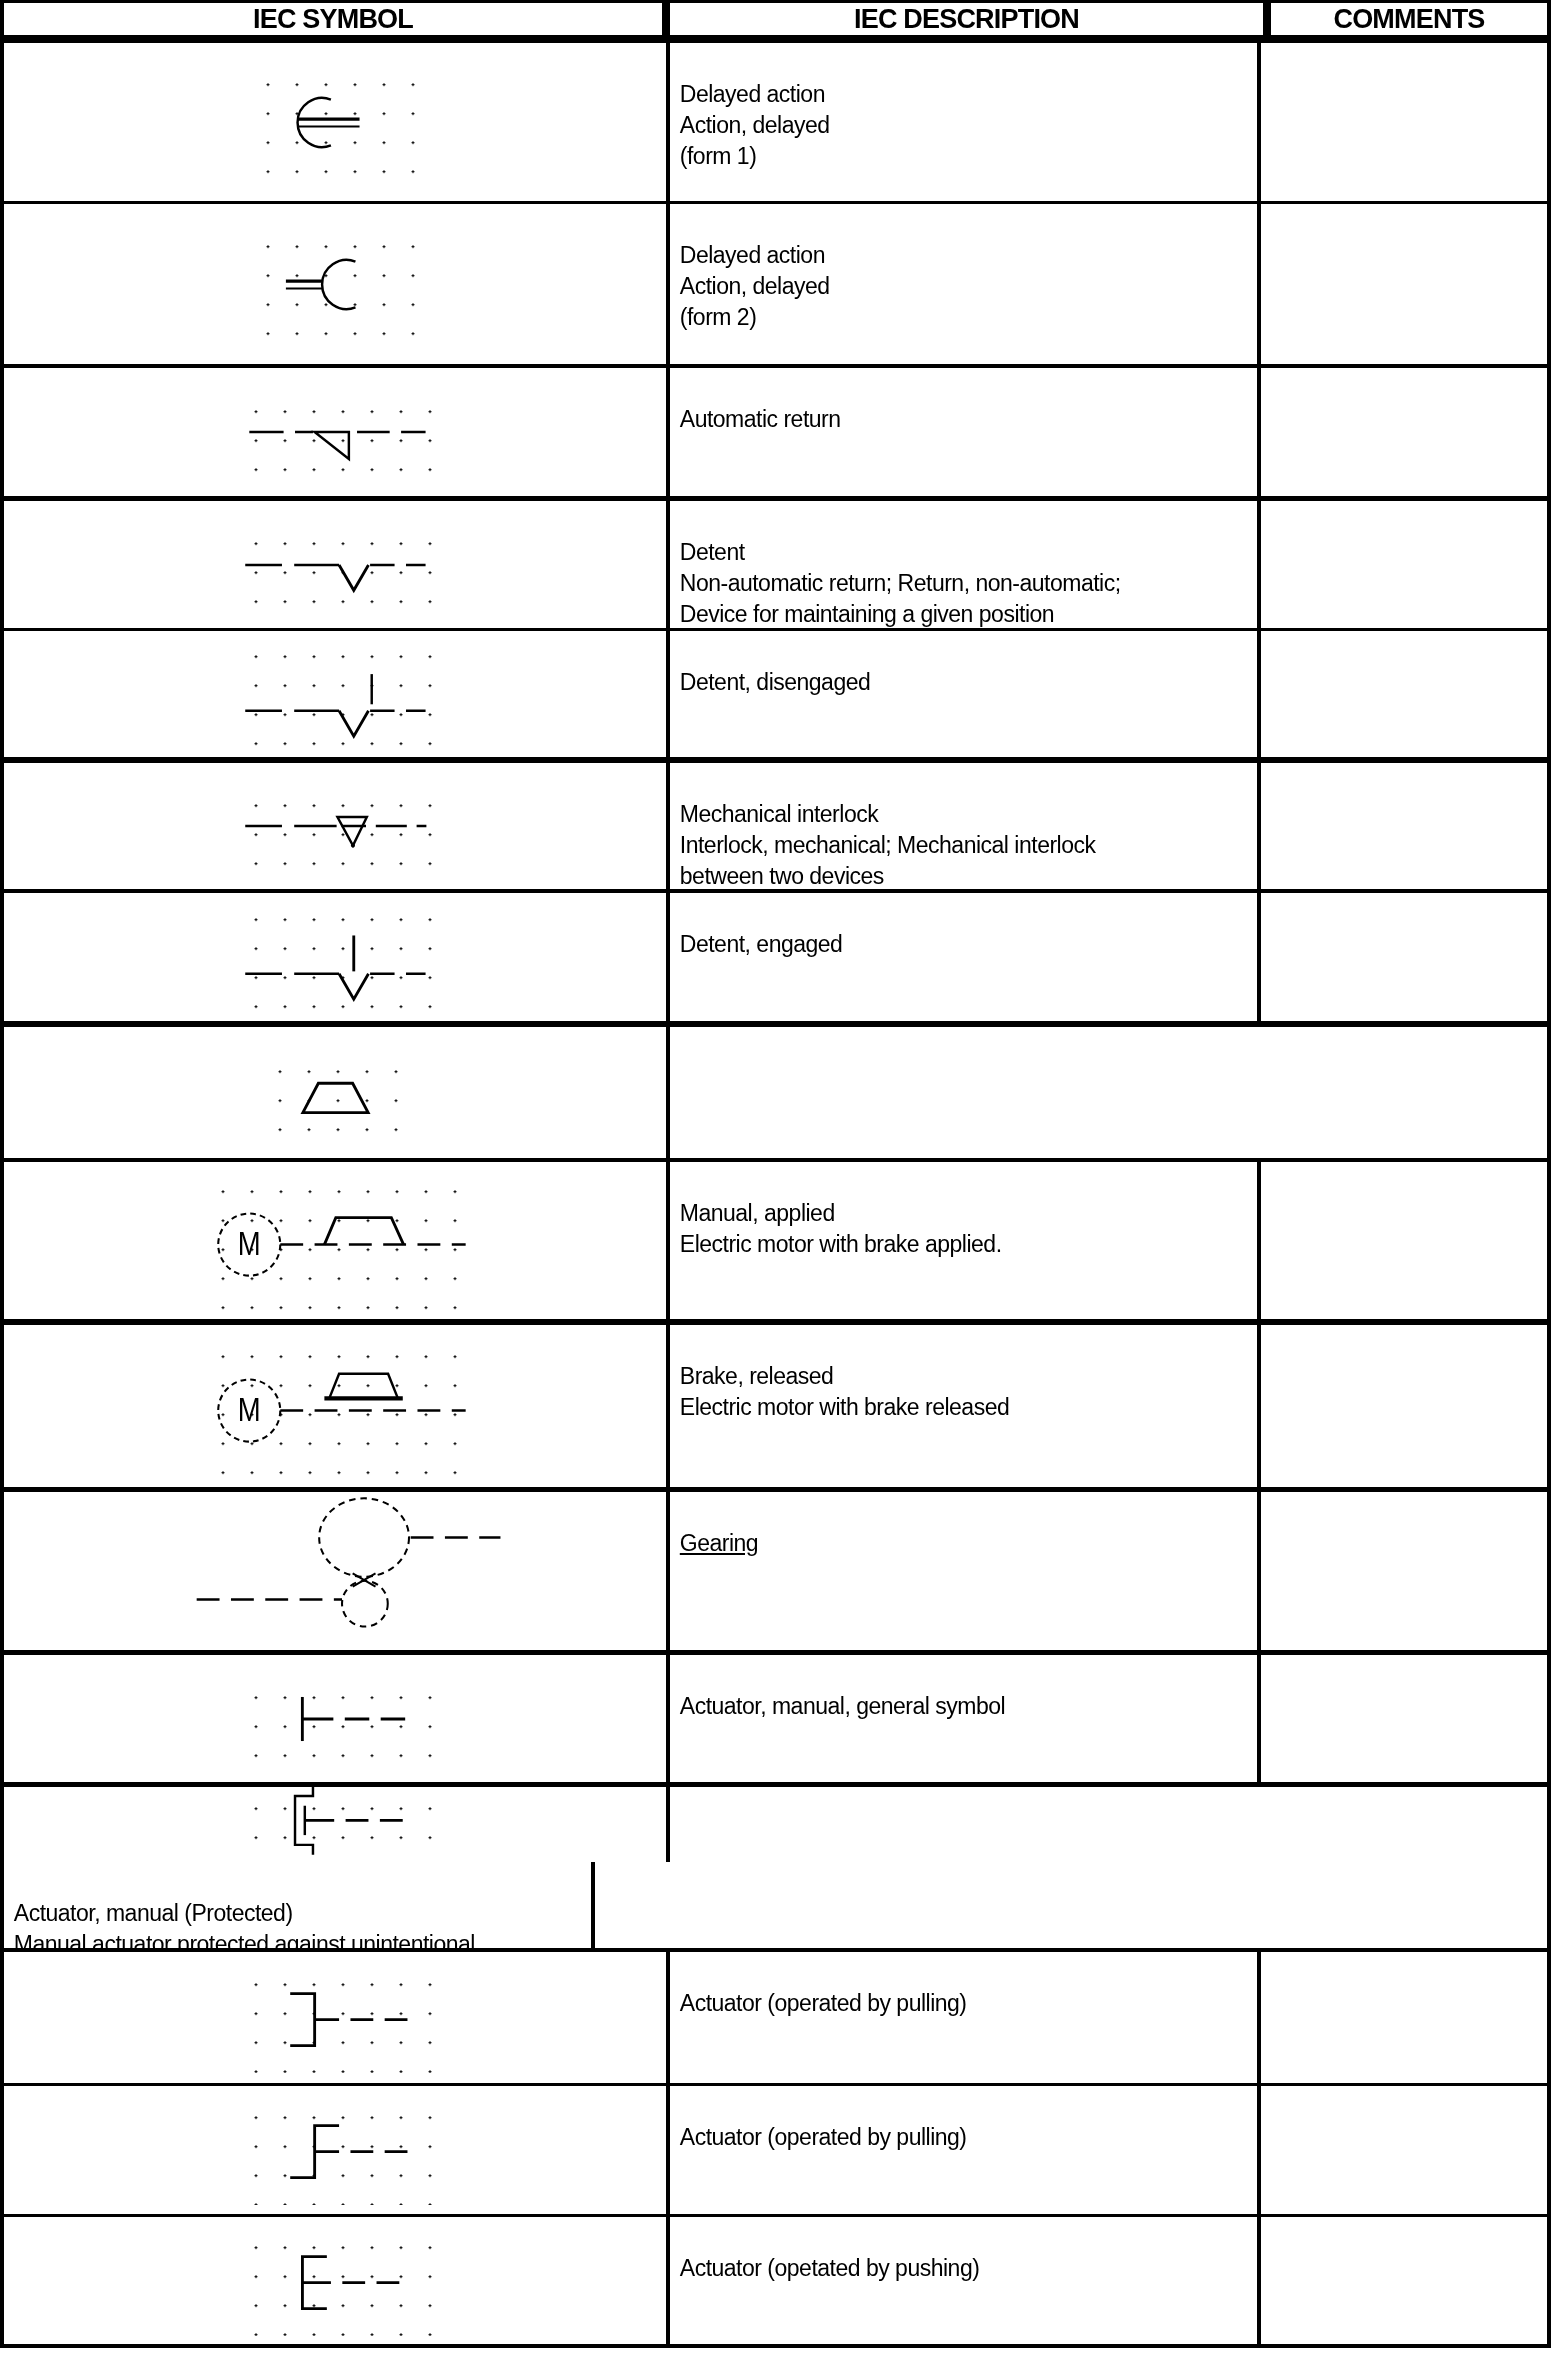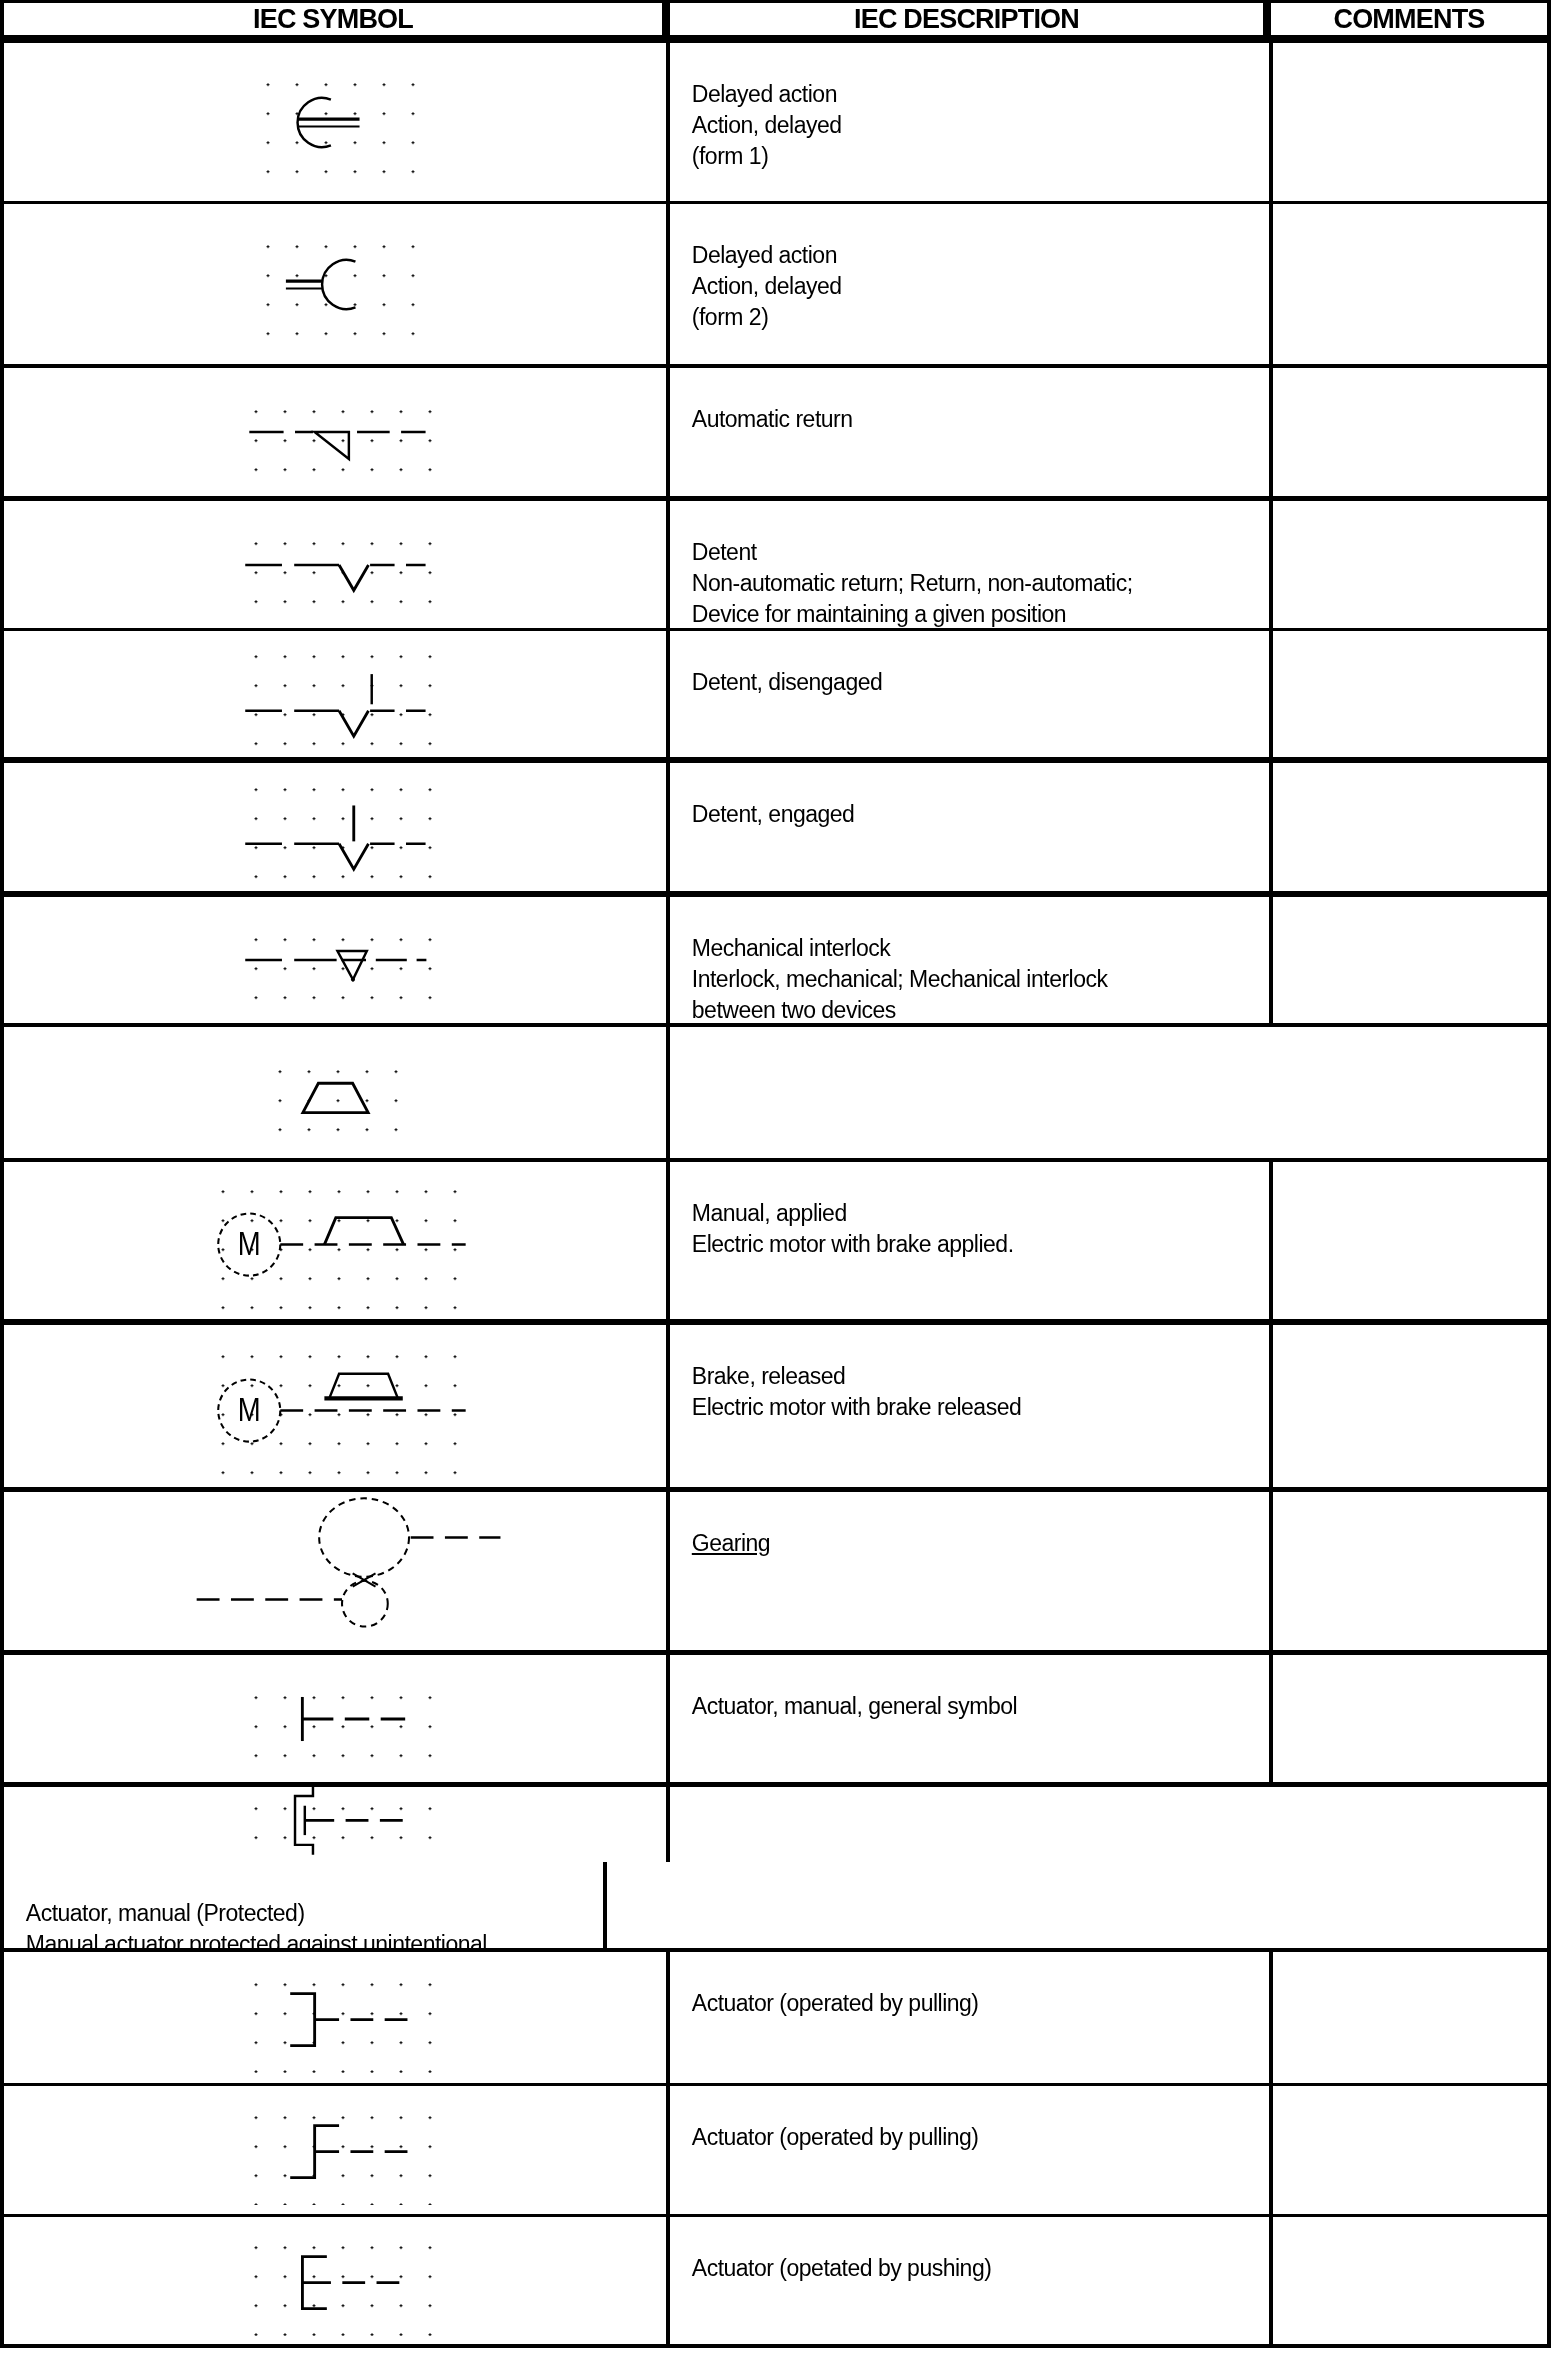--- a/index.html
+++ b/index.html
@@ -5,21 +5,21 @@
   html,body{margin:0;padding:0;background:#fff;}
   body{width:1551px;height:2377px;font-family:"Liberation Sans",sans-serif;color:#000;}
   .table{width:1543px;border-left:4.1px solid #000;border-right:4.1px solid #000;border-top:3.3px solid #000;}
   .hdr{display:flex;height:32px;border-bottom:8.2px solid #000;}
   .hdr .hc{display:flex;align-items:center;justify-content:center;font-weight:bold;font-size:27px;letter-spacing:-0.8px;white-space:nowrap;overflow:hidden;}
   .hc1{width:658px;border-right:8.2px solid #000;}
   .hc2{width:593px;border-right:8.2px solid #000;}
   .hc3{flex:1;}
   .row{display:flex;border-bottom:4.1px solid #000;}
   .sym-cell{width:662px;border-right:4.1px solid #000;display:flex;align-items:center;justify-content:center;overflow:hidden;}
-  .desc-cell{width:591px;border-right:4.1px solid #000;box-sizing:border-box;padding:36px 6.5px 0 9.8px;font-size:23px;line-height:31px;letter-spacing:-0.5px;overflow:hidden;margin-left:12px;}
+  .desc-cell{width:591px;border-right:4.1px solid #000;box-sizing:border-box;padding:36px 6.5px 0 9.8px;font-size:23px;line-height:31px;letter-spacing:-0.5px;overflow:hidden;}
   .desc-cell .line{white-space:nowrap;}
   .cmt-cell{flex:1;}
   .sym{position:relative;}
   .dots{position:absolute;inset:1.6px;background-image:radial-gradient(circle,#000 1.1px,transparent 1.4px);background-size:29px 29px;background-position:6.5px 8.2px;}
   .sym svg{position:relative;display:block;stroke:#000;fill:none;}
   .sym svg text{stroke:none;fill:#000;}
 </style>
 </head>
 <body>
 
@@ -113,52 +113,52 @@
           <line x1="170" y1="50" x2="170" y2="87" stroke-width="3"></line>
         </svg>
       </div>
     </div>
     <div class="desc-cell">
       <div class="line">Detent, disengaged</div>
     </div>
     <div class="cmt-cell"></div>
   </div>
 
+  <div class="row" style="height:126px;border-bottom-width:4.1px;">
+    <div class="sym-cell">
+      <div class="sym">
+        <div class="dots"></div>
+        <svg width="204" height="90" viewBox="0 0 250 110">
+          <path d="M15,55h45 M75,55h52 M133,55h30 M175,55h38 M225,55h12" stroke-width="3"></path>
+          <path d="M128,44 H164 L147,79 Z" stroke-width="3"></path>
+          <circle cx="147" cy="79" r="2.5" fill="#000" stroke="none"></circle>
+        </svg>
+      </div>
+    </div>
+    <div class="desc-cell">
+      <div class="line">Mechanical interlock</div>
+      <div class="line">Interlock, mechanical; Mechanical interlock</div>
+      <div class="line">between two devices</div>
+    </div>
+    <div class="cmt-cell"></div>
+  </div>
+
   <div class="row" style="height:128px;border-bottom-width:6.5px;">
     <div class="sym-cell">
       <div class="sym">
         <div class="dots"></div>
         <svg width="204" height="123" viewBox="0 0 250 150">
           <path d="M15,95h45 M75,95h55 M168,95h30 M212,95h24" stroke-width="3"></path>
           <path d="M130,95 l18,31 l18,-31" stroke-width="3.5"></path>
           <line x1="148" y1="48" x2="148" y2="92" stroke-width="3.5"></line>
         </svg>
       </div>
     </div>
     <div class="desc-cell">
       <div class="line">Detent, engaged</div>
-    </div>
-    <div class="cmt-cell"></div>
-  </div>
-
-  <div class="row" style="height:126px;border-bottom-width:4.1px;">
-    <div class="sym-cell">
-      <div class="sym">
-        <div class="dots"></div>
-        <svg width="204" height="90" viewBox="0 0 250 110">
-          <path d="M15,55h45 M75,55h52 M133,55h30 M175,55h38 M225,55h12" stroke-width="3"></path>
-          <path d="M128,44 H164 L147,79 Z" stroke-width="3"></path>
-          <circle cx="147" cy="79" r="2.5" fill="#000" stroke="none"></circle>
-        </svg>
-      </div>
-    </div>
-    <div class="desc-cell">
-      <div class="line">Mechanical interlock</div>
-      <div class="line">Interlock, mechanical; Mechanical interlock</div>
-      <div class="line">between two devices</div>
     </div>
     <div class="cmt-cell"></div>
   </div>
 
   <div class="row" style="height:131px;border-bottom-width:4.1px;">
     <div class="sym-cell">
       <div class="sym">
         <div class="dots"></div>
         <svg width="155" height="90" viewBox="0 0 190 110">
           <path d="M55,79 L74,43 H116 L135,79 Z" stroke-width="3.5"></path>

